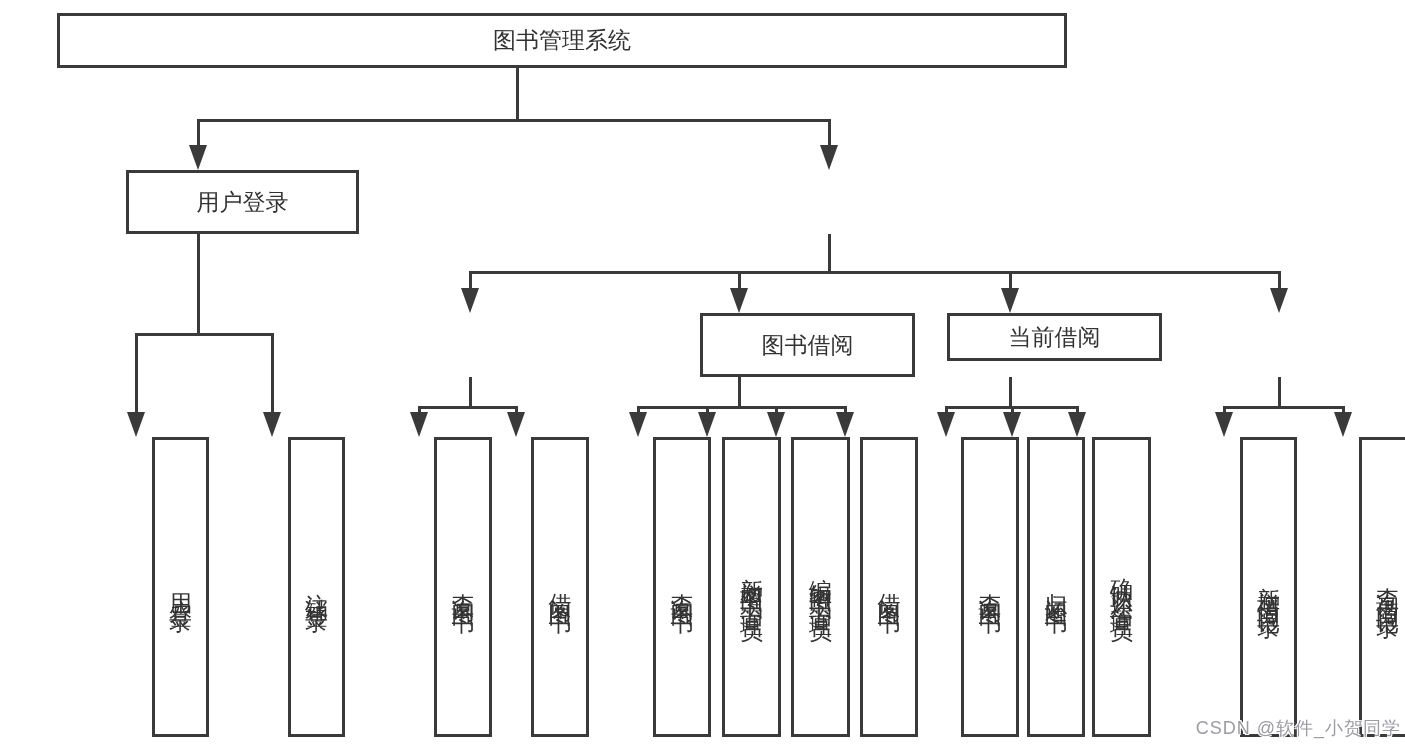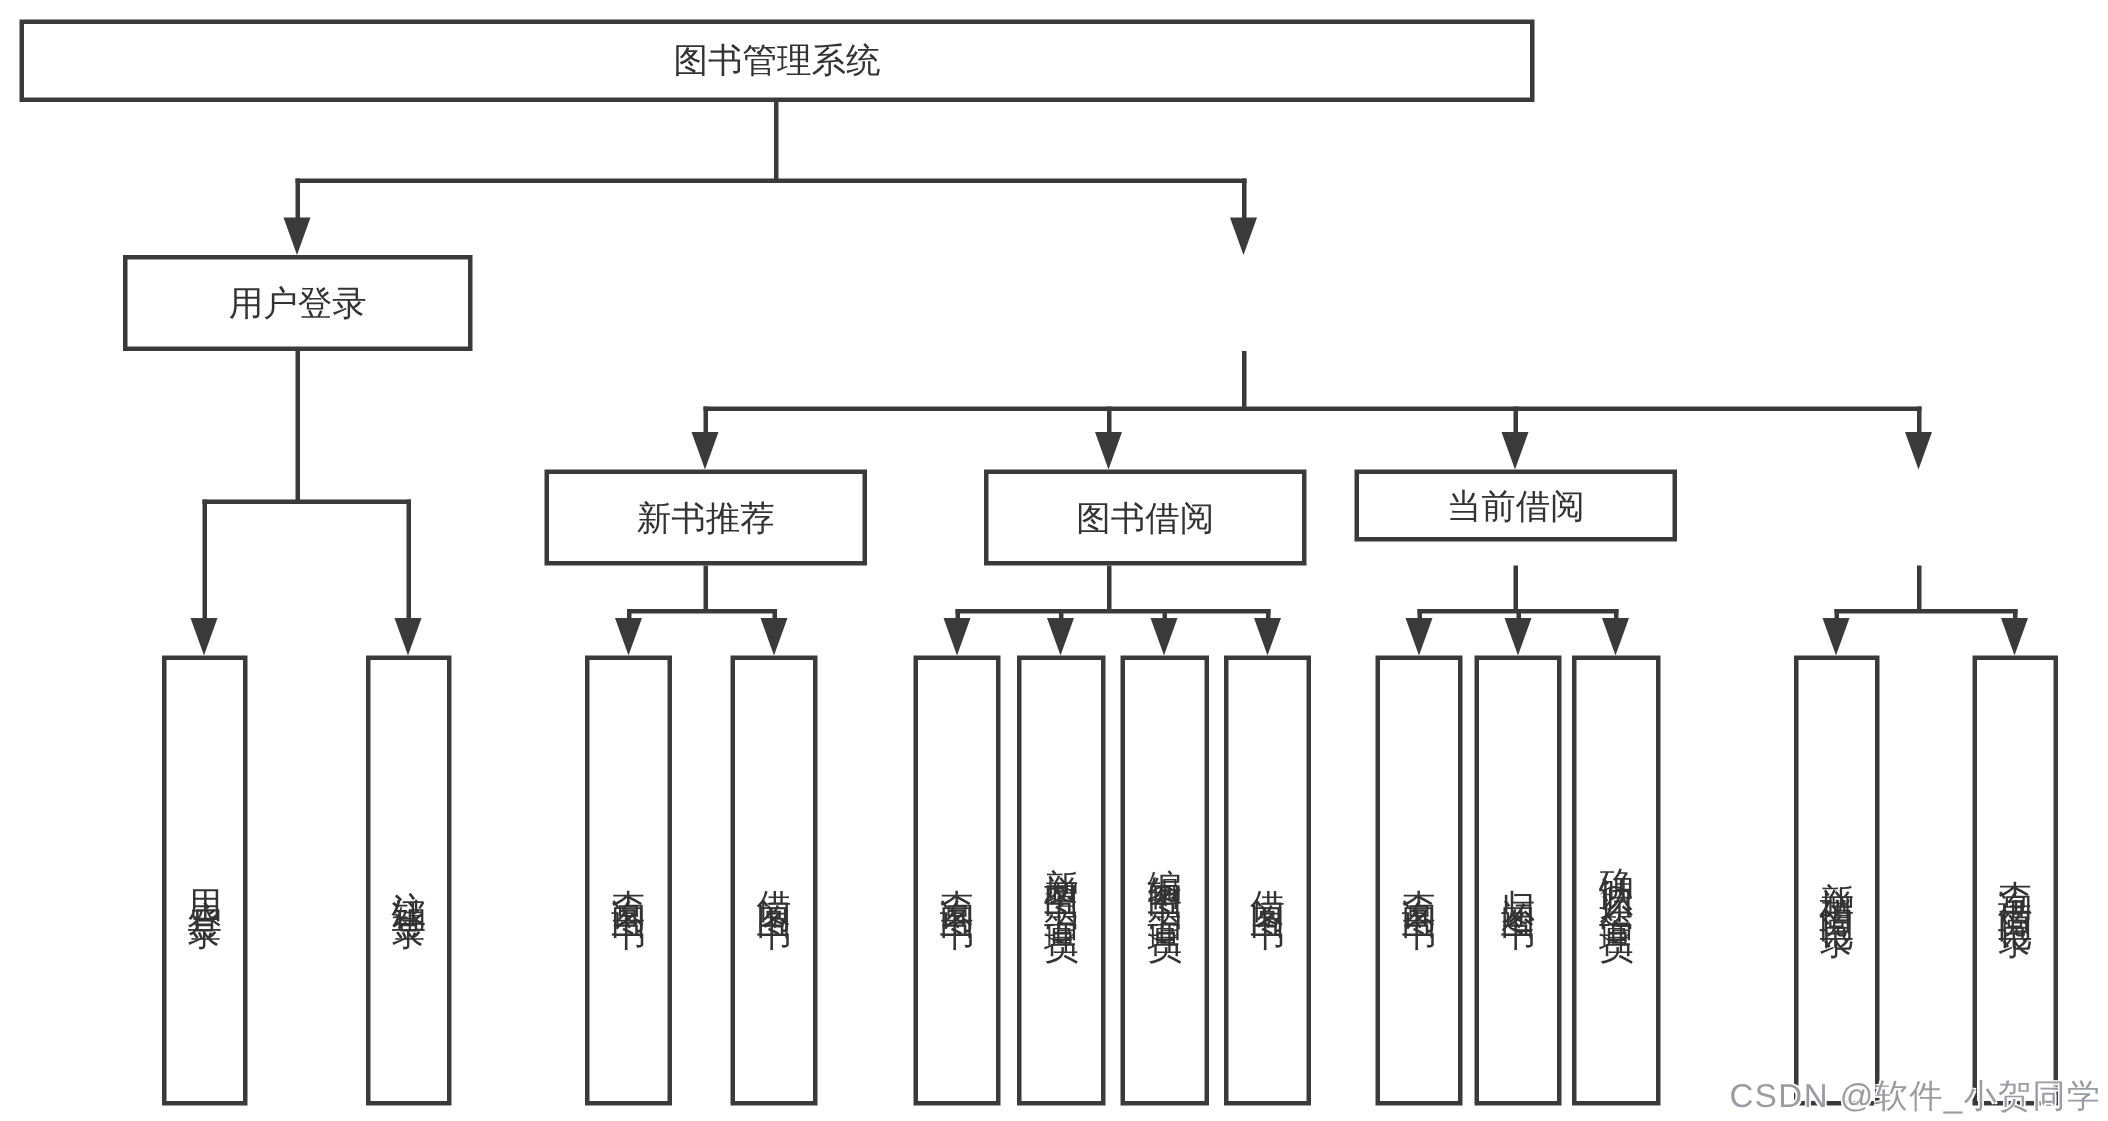--- a/index.html
+++ b/index.html
@@ -6,37 +6,37 @@
   html,body { margin:0; padding:0; background:#fff; }
   #canvas {
     position:relative; width:1405px; height:747px; background:var(--bg,#fff);
     font-family:"Liberation Sans", sans-serif; color:var(--text,#333);
     overflow:hidden;
   }
   .hbox, .vbox {
     position:absolute; box-sizing:border-box; background:#fff;
     border:3px solid var(--line,#3a3a3a);
     display:flex; align-items:center; justify-content:center;
-    font-size:23px; color:var(--text,#333); line-height:1.15;
+    font-size:23px; color:var(--text,#333); line-height:1.15;margin-left:44px;
   }
   .vbox {
     writing-mode:vertical-rl; text-orientation:mixed;
     letter-spacing:6px; line-height:1;
     top:437px; height:300px;
   }
   .vl { position:absolute; width:3px; background:var(--line,#3a3a3a); }
   .hl { position:absolute; height:3px; background:var(--line,#3a3a3a); }
   .ah {
     position:absolute; width:0; height:0;
     border-left:9px solid transparent; border-right:9px solid transparent;
     border-top:25px solid var(--line,#3a3a3a);
   }
   #watermark {
     position:absolute; right:4px; top:716px; z-index:5;
-    font-size:22px; letter-spacing:1px; color:var(--wm,#9b9ba3);
+    font-size:18px; letter-spacing:1px; color:var(--wm,#9b9ba3);
     text-shadow:1px 1px 0 #fff, -1px -1px 0 #fff, 1px -1px 0 #fff, -1px 1px 0 #fff;
     white-space:nowrap;
   }
 </style>
 </head>
 <body>
 
 <div id="canvas">
 
   <div class="hbox" style="left:13px;top:13px;width:1010px;height:55px">
@@ -65,23 +65,20 @@
   <div class="hl" style="left:469px;top:271px;width:812px"></div>
   <div class="vl" style="left:469px;top:271px;height:18px"></div>
   <div class="ah" style="left:461px;top:288px"></div>
   <div class="vl" style="left:738px;top:271px;height:18px"></div>
   <div class="ah" style="left:730px;top:288px"></div>
   <div class="vl" style="left:1009px;top:271px;height:18px"></div>
   <div class="ah" style="left:1001px;top:288px"></div>
   <div class="vl" style="left:1278px;top:271px;height:18px"></div>
   <div class="ah" style="left:1270px;top:288px"></div>
 
-  <div class="hbox" style="left:363px;top:313px;width:215px;height:64px">
-    <span>新书推荐</span>
-  </div>
   <div class="hbox" style="left:656px;top:313px;width:215px;height:64px">
     <span>图书借阅</span>
   </div>
   <div class="hbox" style="left:903px;top:313px;width:215px;height:48px">
     <span>当前借阅</span>
   </div>
 
   <div class="vl" style="left:469px;top:377px;height:31px"></div>
   <div class="hl" style="left:418px;top:406px;width:100px"></div>
   <div class="vl" style="left:418px;top:406px;height:8px"></div>

